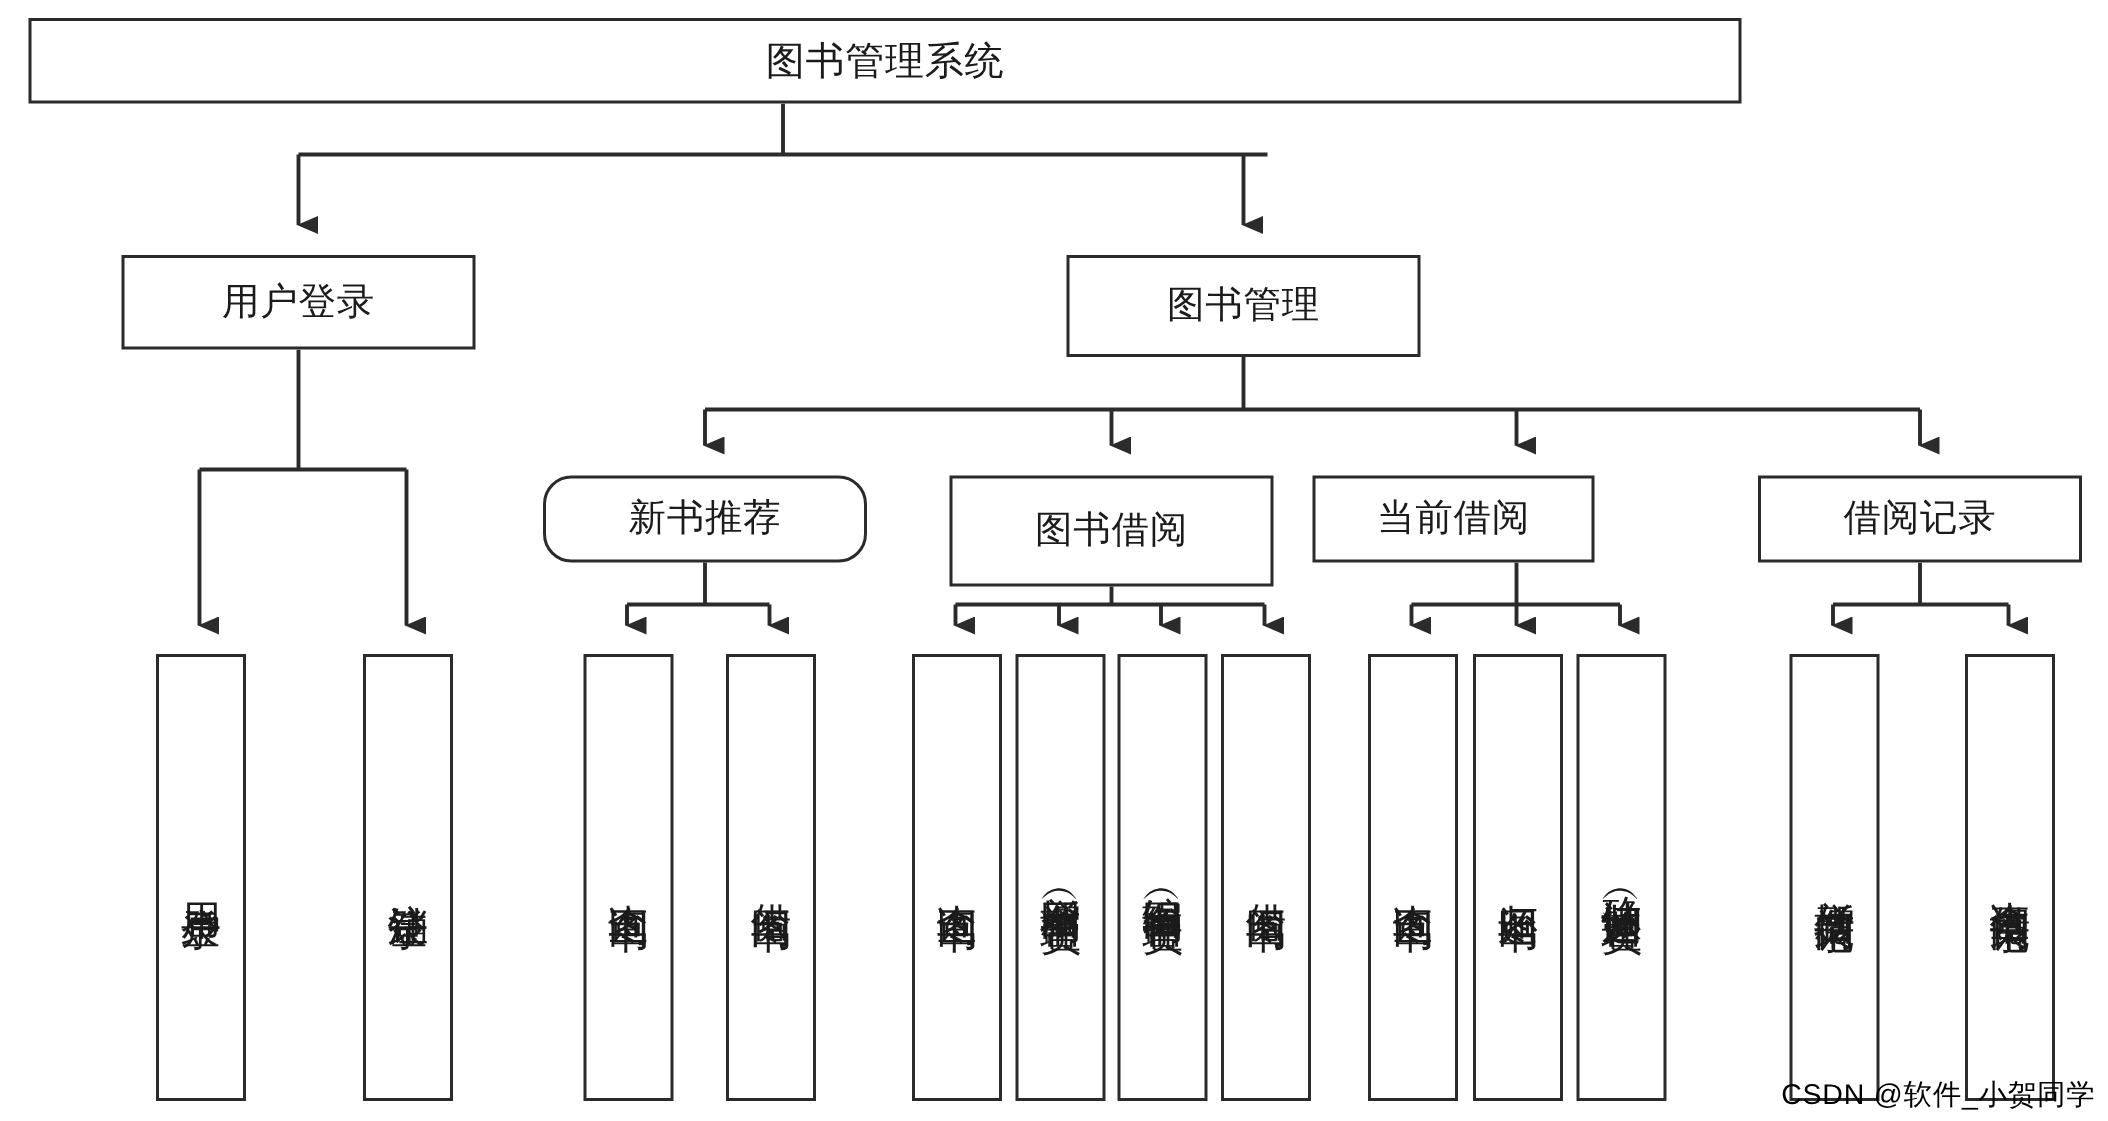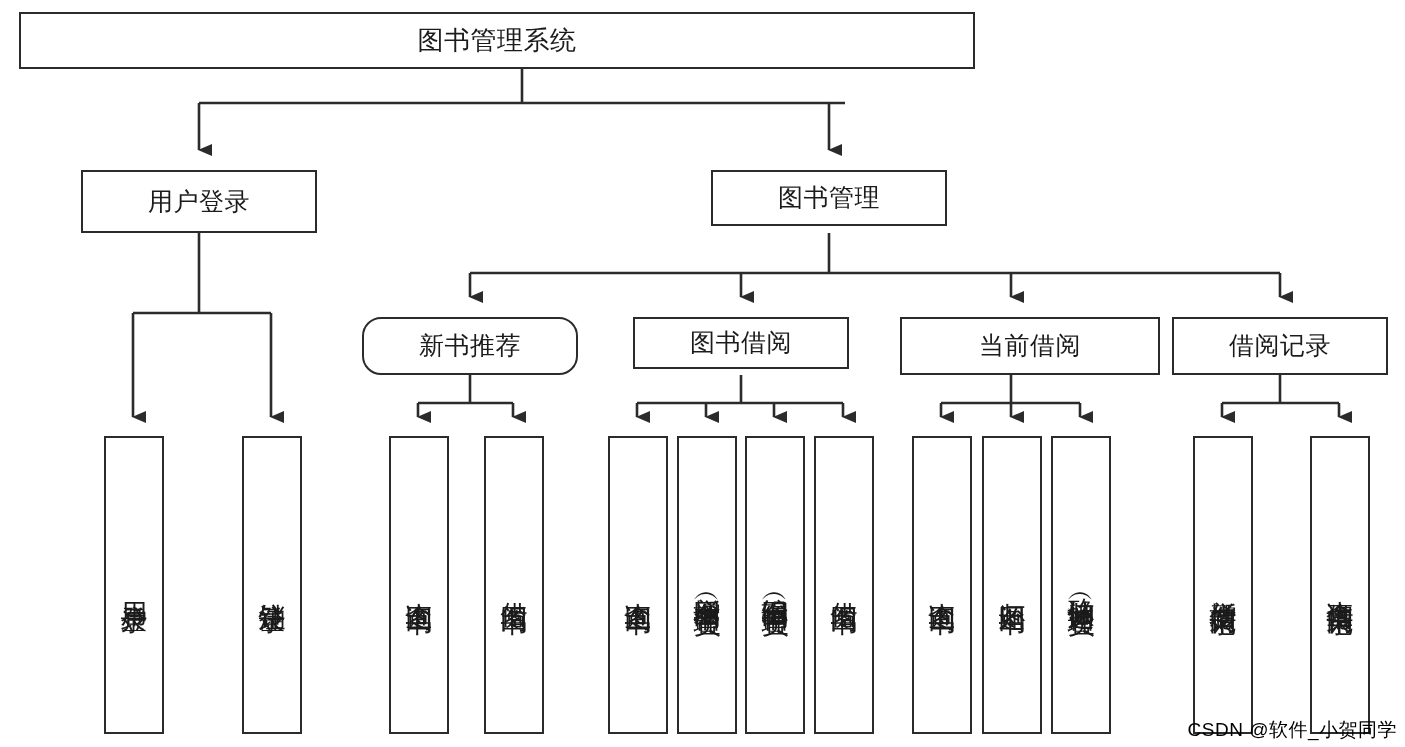--- a/index.html
+++ b/index.html
@@ -121,41 +121,41 @@
       <path d="M 1011 403 L 1011 417" marker-end="url(#arw)"></path>
       <path d="M 1080 403 L 1080 417" marker-end="url(#arw)"></path>
 
       <path d="M 1280 375 L 1280 403"></path>
       <path d="M 1222 403 L 1339 403"></path>
       <path d="M 1222 403 L 1222 417" marker-end="url(#arw)"></path>
       <path d="M 1339 403 L 1339 417" marker-end="url(#arw)"></path>
     </g>
   </svg>
 
-  <div class="node h root" style="left:19px; top:12px; width:956px; height:57px;">
+  <div class="node h root" style="left:19px; top:12px; width:1142px; height:57px;">
     <span class="lbl">图书管理系统</span>
   </div>
 
   <div class="node h" style="left:81px; top:170px; width:236px; height:63px;">
     <span class="lbl">用户登录</span>
   </div>
 
-  <div class="node h" style="left:711px; top:170px; width:236px; height:56px;">
+  <div class="node h" style="left:711px; top:170px; width:236px; height:68px;">
     <span class="lbl">图书管理</span>
   </div>
 
   <div class="node h" style="left:362px; top:317px; width:216px; height:58px;border-radius:19px;">
     <span class="lbl">新书推荐</span>
   </div>
 
-  <div class="node h" style="left:633px; top:317px; width:216px; height:52px;">
+  <div class="node h" style="left:633px; top:317px; width:216px; height:74px;">
     <span class="lbl">图书借阅</span>
   </div>
 
-  <div class="node h" style="left:900px; top:317px; width:260px; height:58px;">
+  <div class="node h" style="left:875px; top:317px; width:188px; height:58px;">
     <span class="lbl">当前借阅</span>
   </div>
 
   <div class="node h" style="left:1172px; top:317px; width:216px; height:58px;">
     <span class="lbl">借阅记录</span>
   </div>
 
   <div class="node v" style="left:104px; top:436px; width:60px; height:298px;">
     <span class="lbl">用户登录</span>
   </div>

